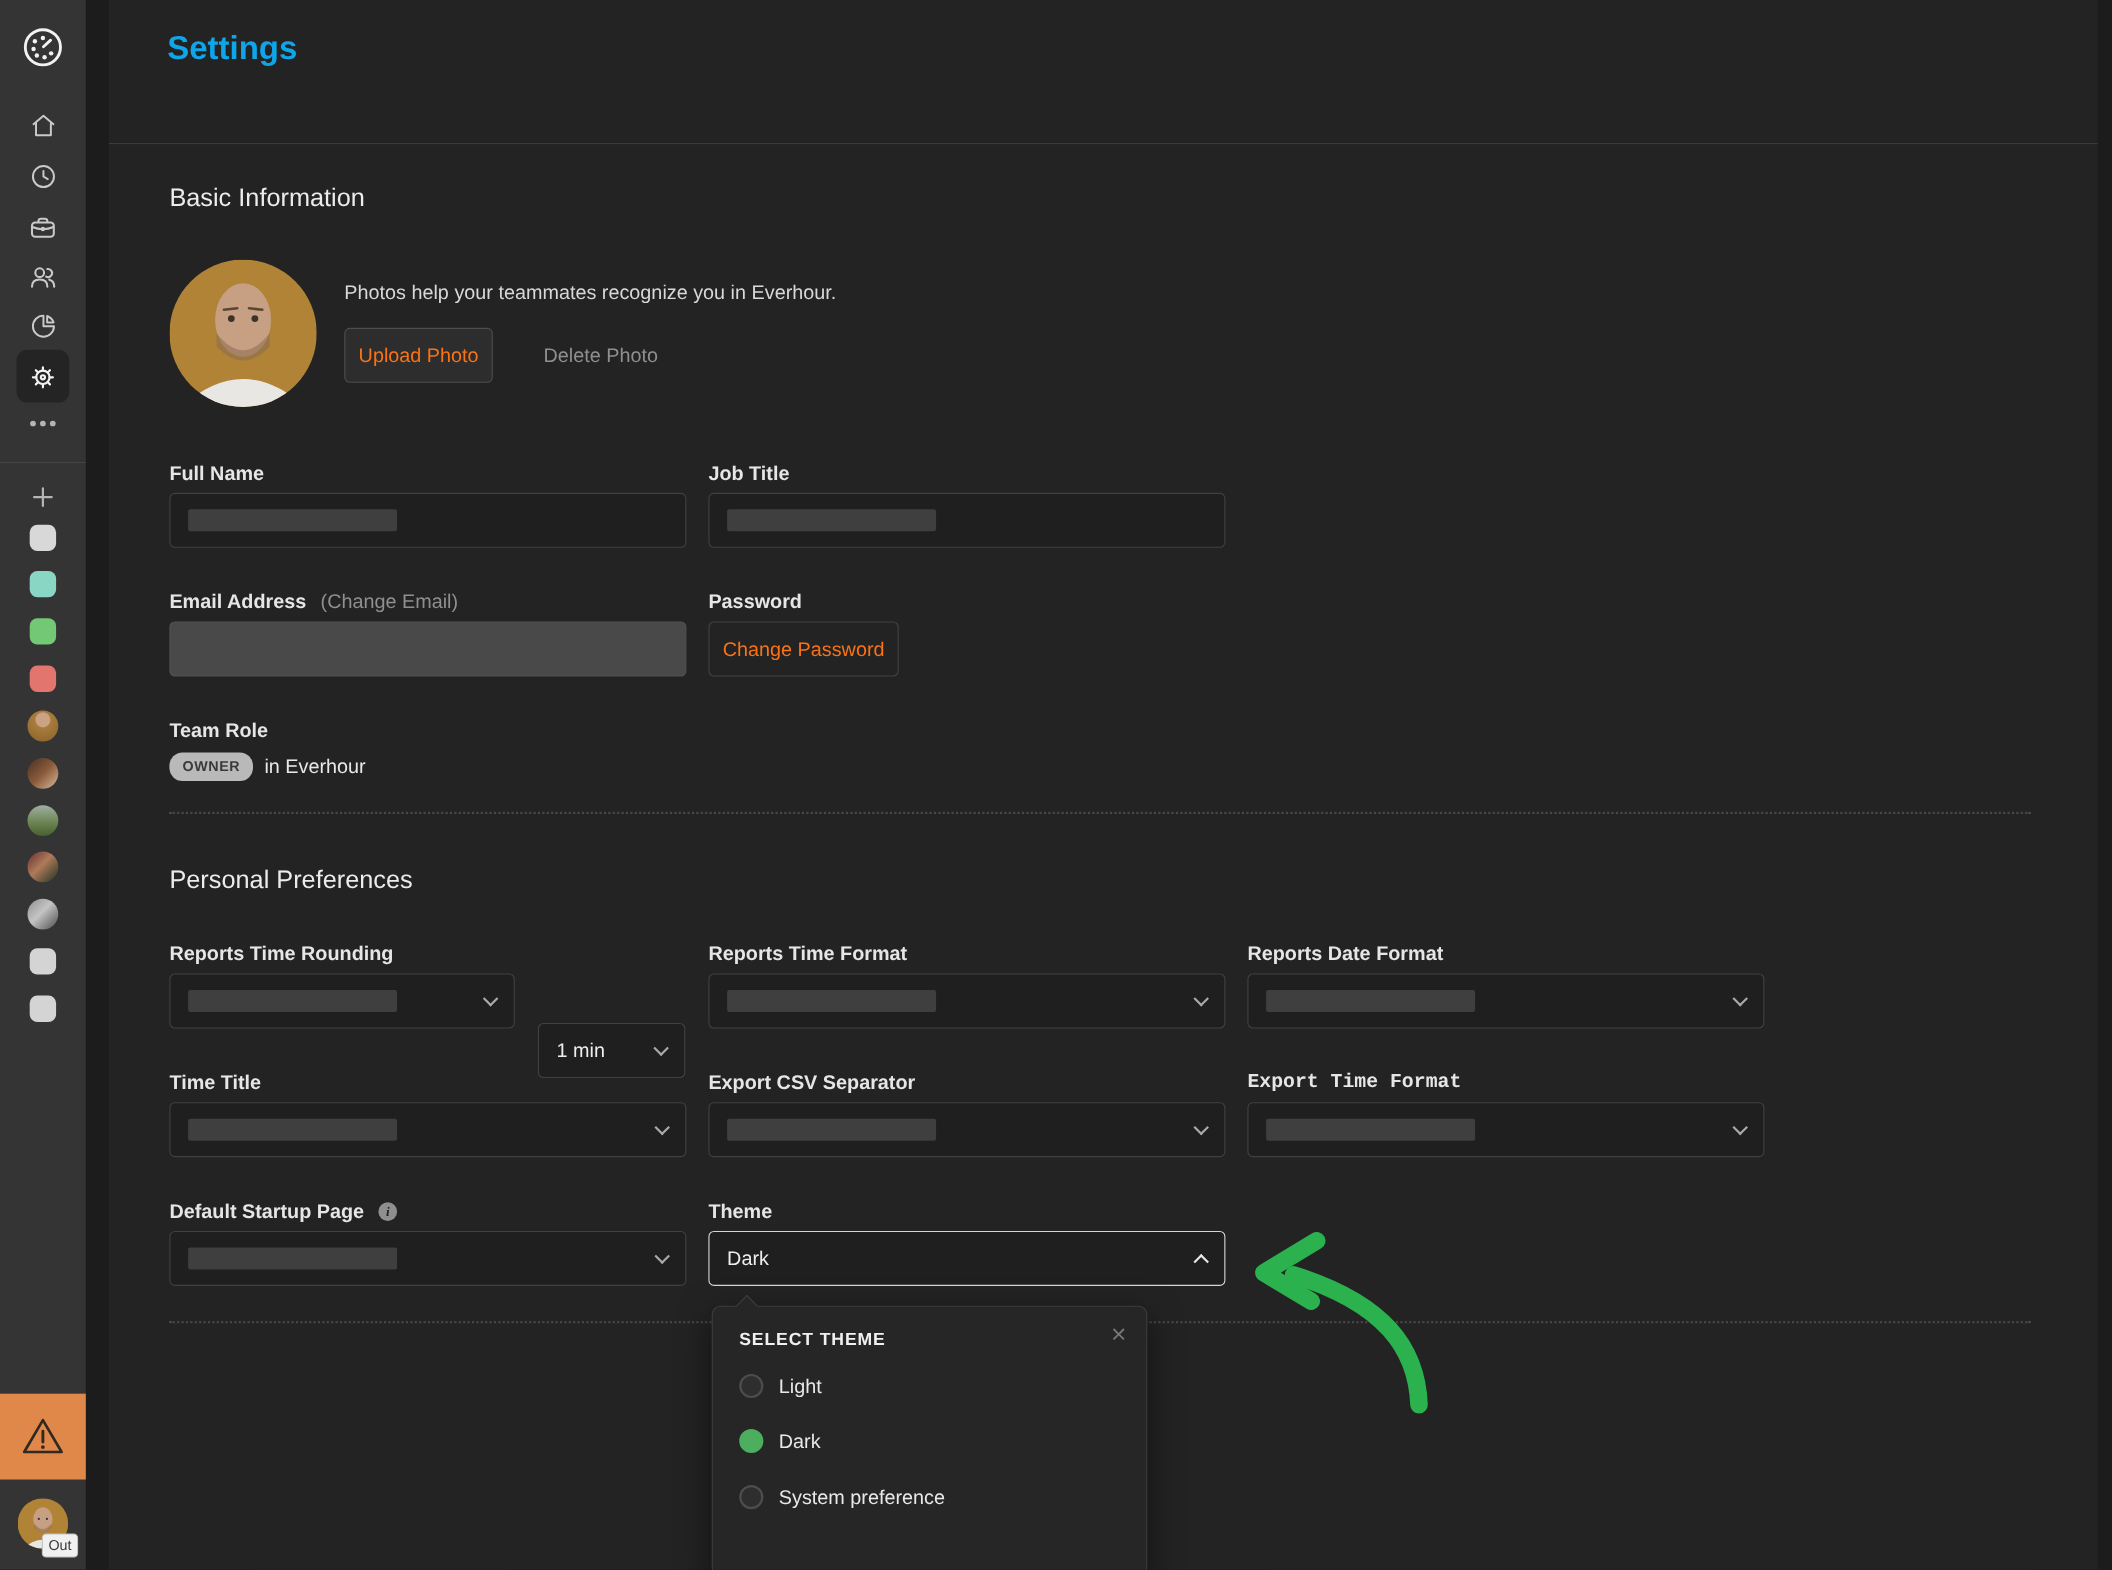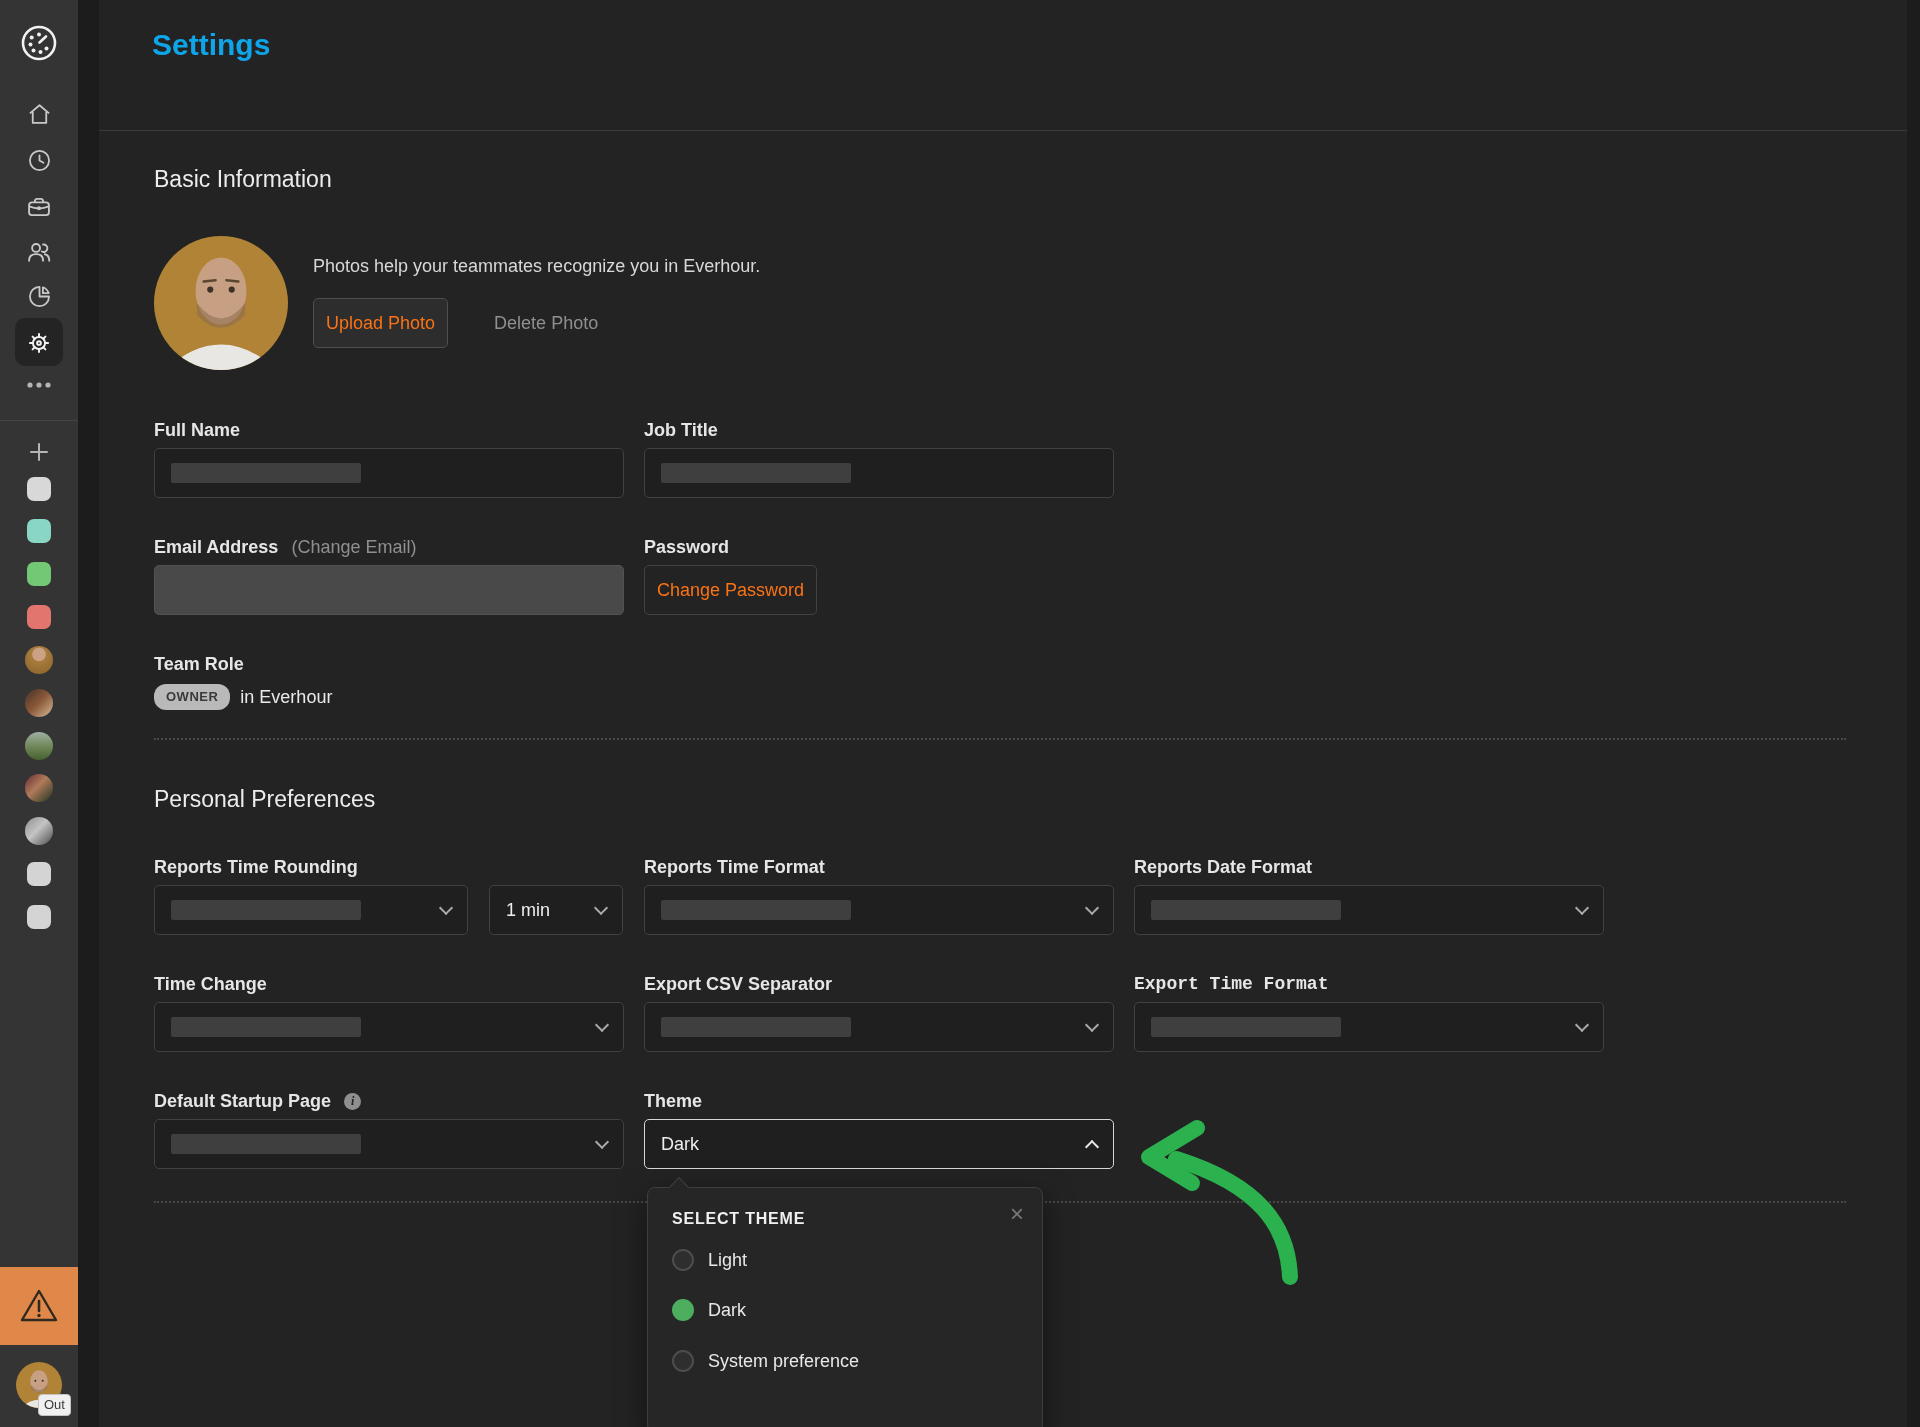--- a/index.html
+++ b/index.html
@@ -124,21 +124,21 @@
   .radio.checked::after {
     content:""; position:absolute; left:3px; top:3px; width:12px; height:12px; border-radius:50%;
     background:inherit;
   }
   .radio-label { font-size:18px; color:#e8e8e8; margin-left:14px; }
   
   .select.focused { border-color:#d6d6d6; }
   
   .arrow-overlay { position:absolute; left:0; top:0; width:1920px; height:1427px; pointer-events:none; z-index:7; }
   
-  .small-select { width:134px; }
+  .small-select { width:134px;margin-top:45px; }
 </style>
 </head>
 <body>
 
 <nav class="rail">
   <div class="rail-item rail-icon" style="top:22px;">
     <svg width="42" height="42" viewBox="0 0 42 42">
       <circle cx="21" cy="21" r="16" fill="none" stroke="#f2f2f2" stroke-width="2.6"></circle>
       <circle cx="21" cy="12.5" r="2" fill="#f2f2f2"></circle>
       <circle cx="13.7" cy="15.5" r="2" fill="#f2f2f2"></circle>
@@ -322,21 +322,21 @@
   <div class="select" style="left:545px; top:885px;">
     <div class="redact"></div>
     <span class="chev"></span>
   </div>
   <div class="f-label" style="left:1035px; top:857px;">Reports Date Format</div>
   <div class="select" style="left:1035px; top:885px;">
     <div class="redact"></div>
     <span class="chev"></span>
   </div>
 
-  <div class="f-label" style="left:55px; top:974px;">Time Change</div>
+  <div class="f-label" style="left:55px; top:974px;">Time Title</div>
   <div class="select" style="left:55px; top:1002px;">
     <div class="redact"></div>
     <span class="chev"></span>
   </div>
   <div class="f-label" style="left:545px; top:974px;">Export CSV Separator</div>
   <div class="select" style="left:545px; top:1002px;">
     <div class="redact"></div>
     <span class="chev"></span>
   </div>
   <div class="f-label" style="left:1035px; top:974px;font-family:Liberation Mono, monospace;">Export Time Format</div>

